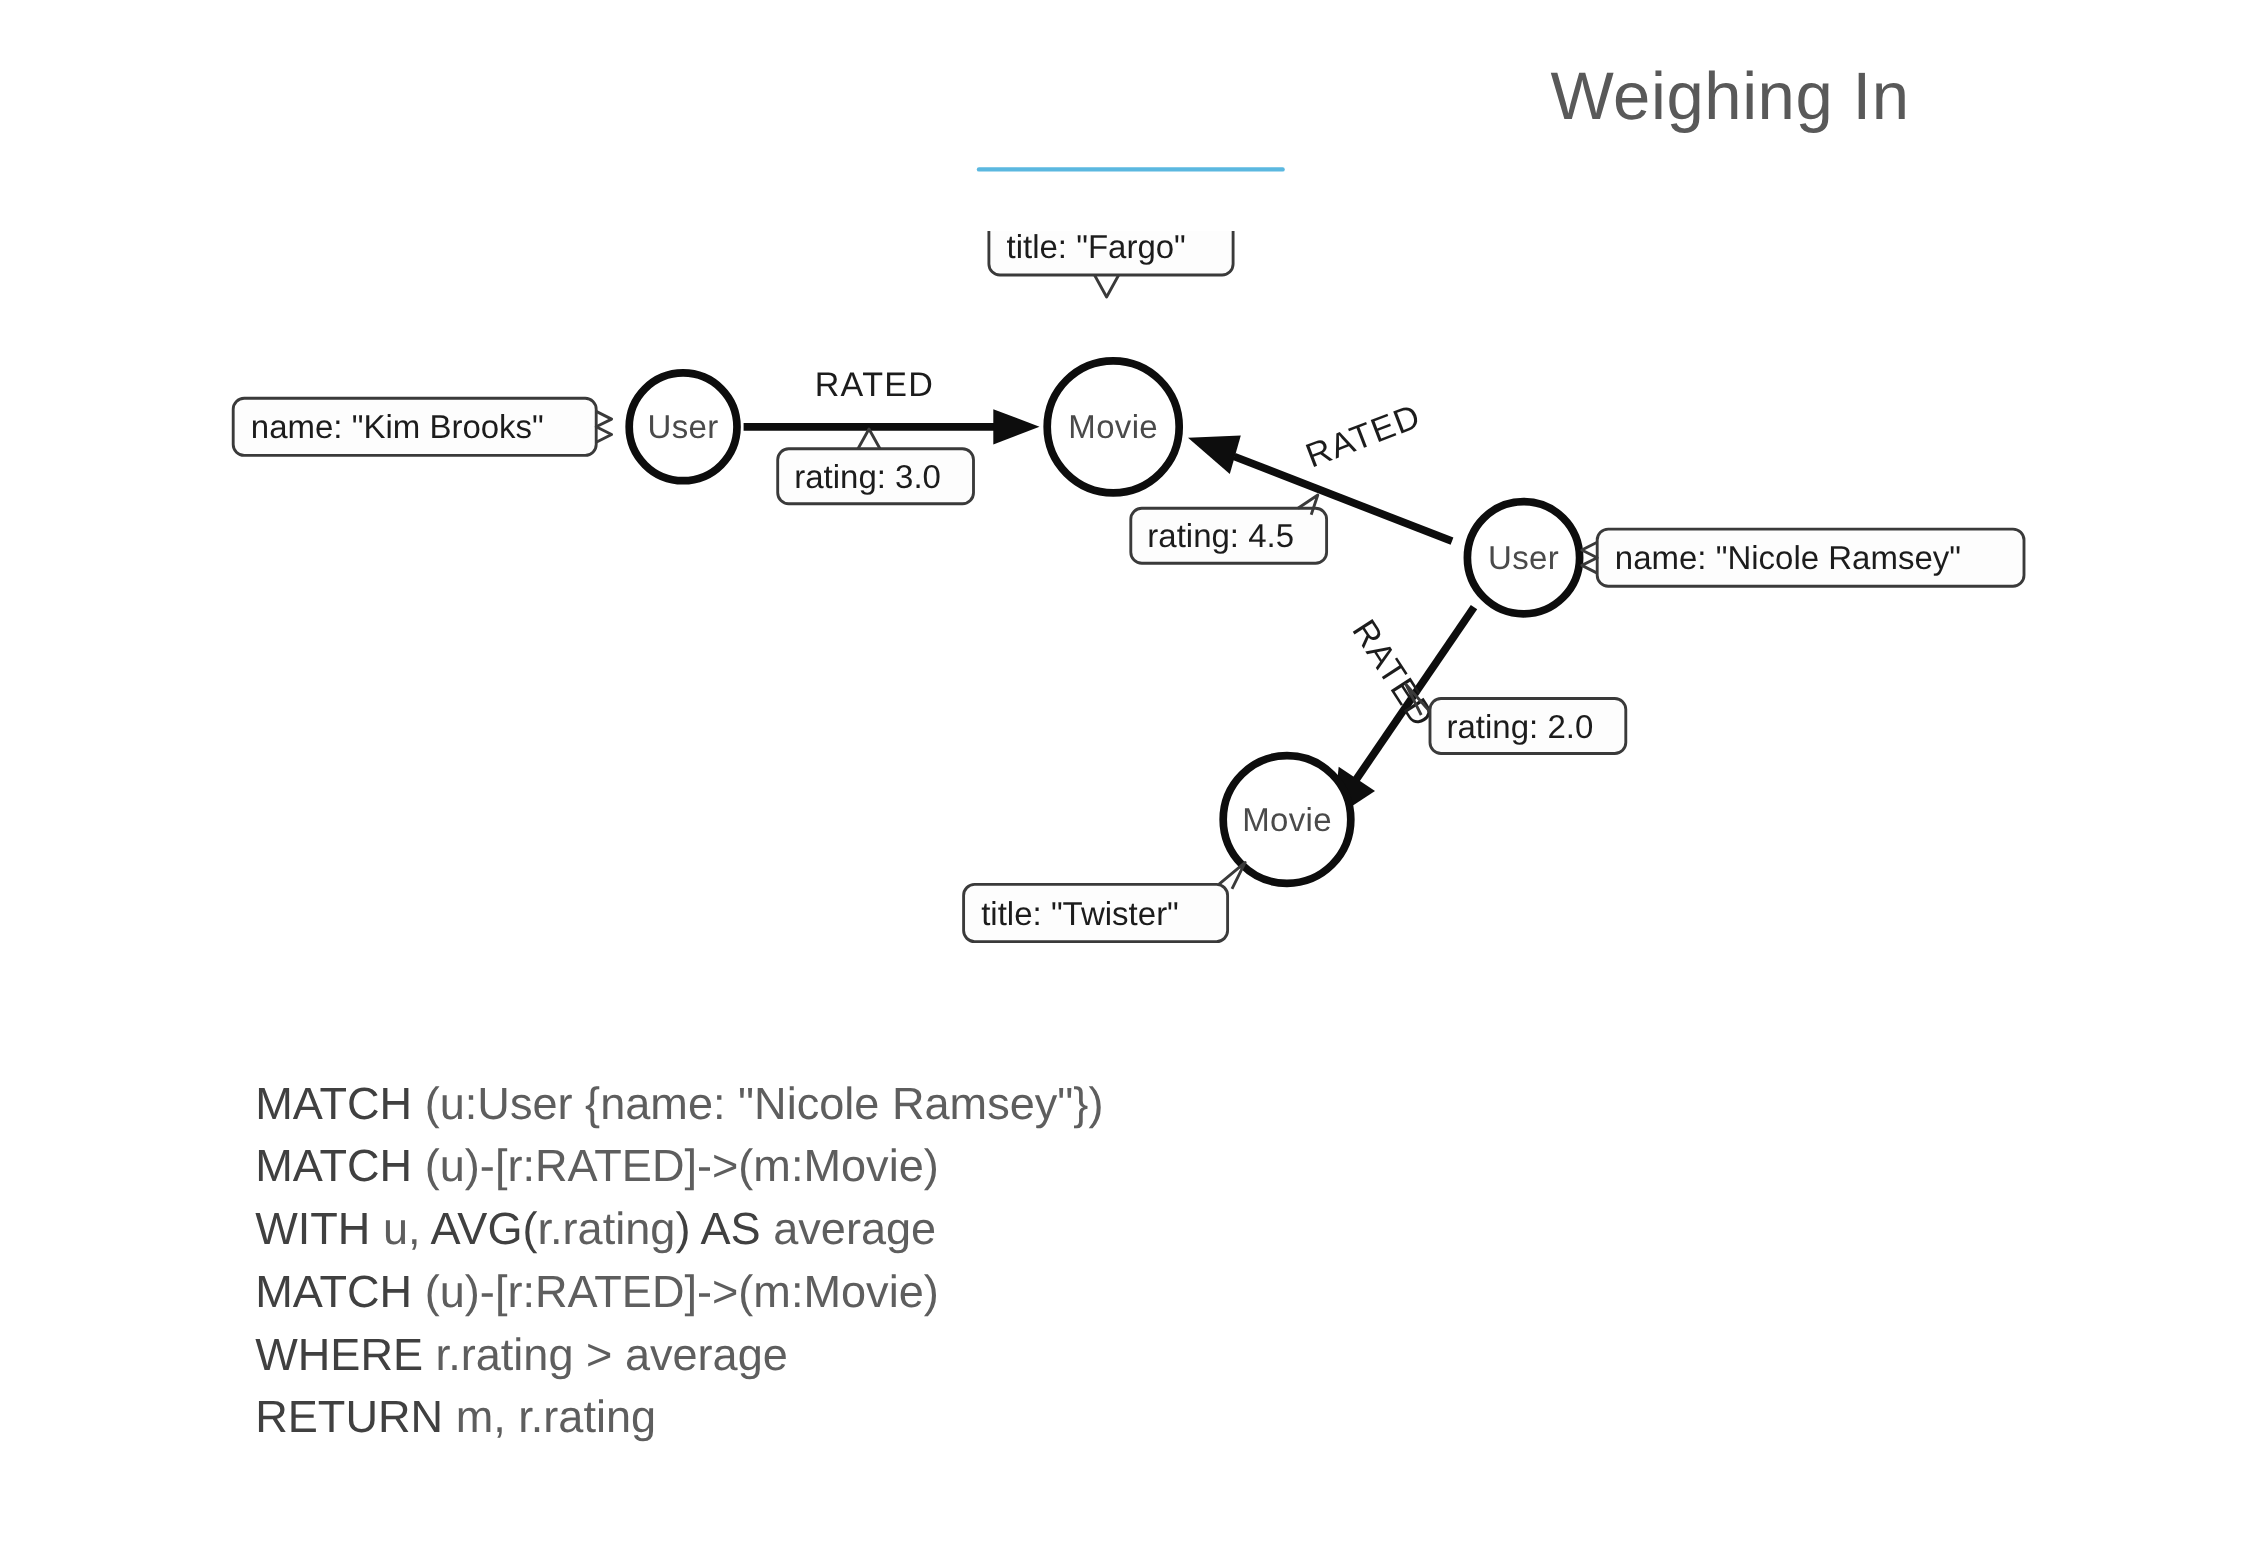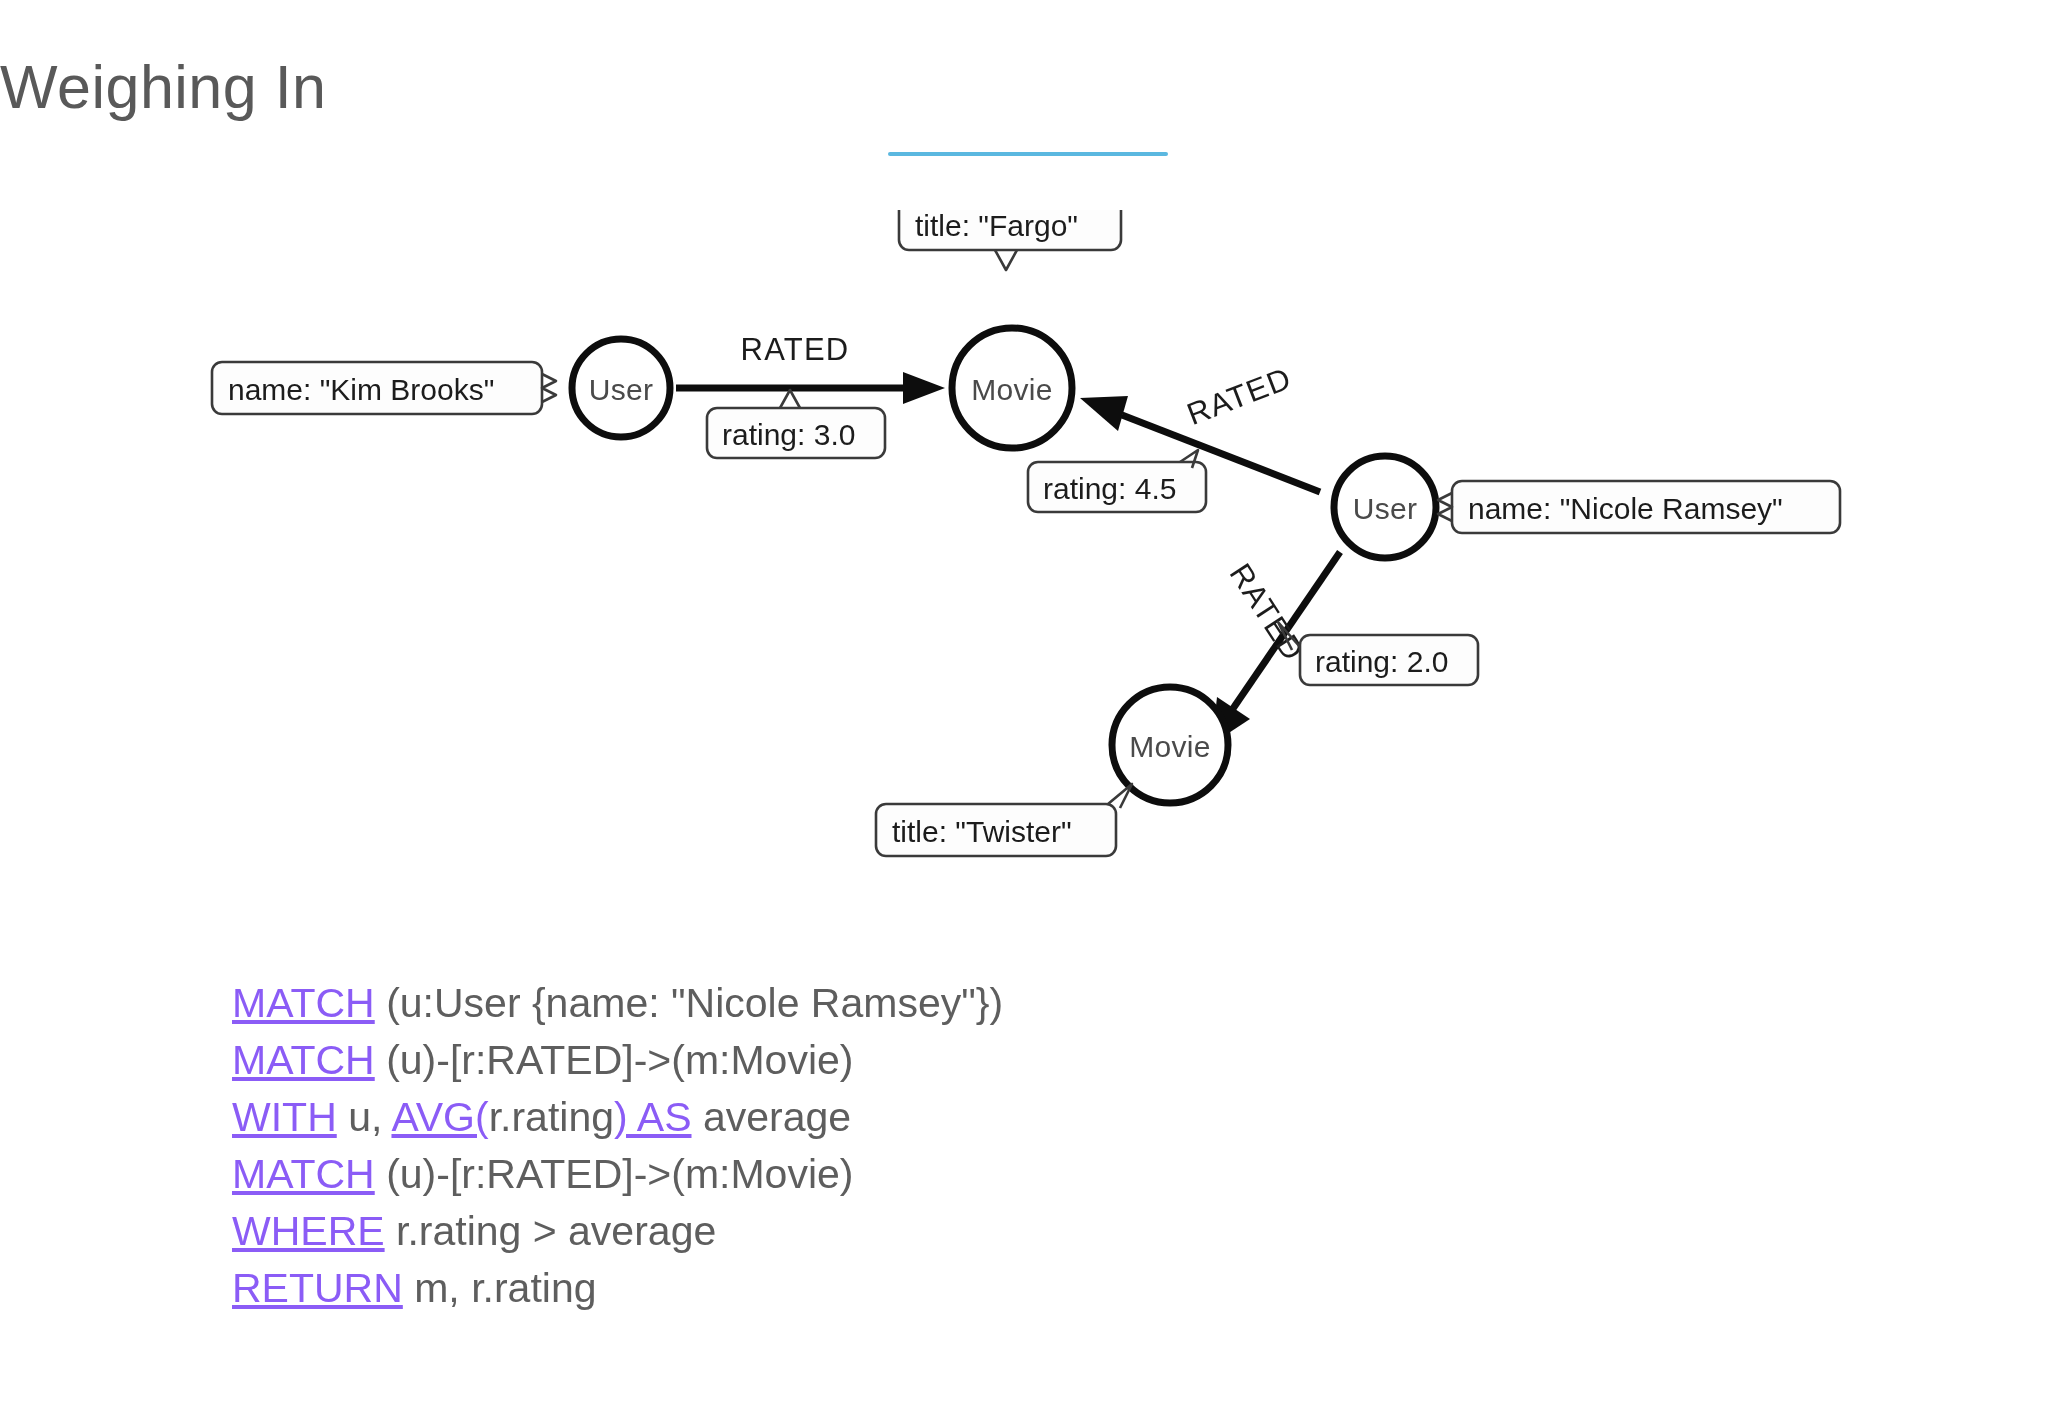--- a/index.html
+++ b/index.html
@@ -15,21 +15,21 @@
     font-family: "Liberation Sans", sans-serif;
     overflow: hidden;
   }
 
   
   #slide-title {
     position: absolute;
     left: 0;
     top: 52px;
     width: 1736px;
-    text-align: left;
+    text-align: right;
     font-family: "Liberation Sans", sans-serif;
     font-size: 61px;
     font-weight: 300;
     letter-spacing: 0.5px;
     color: #595959;
     white-space: nowrap;
   }
   #title-underline {
     position: absolute;
     left: 888px;
@@ -103,21 +103,21 @@
     position: absolute;
     left: 232px;
     top: 975px;
     font-family: "Liberation Sans", sans-serif;
     font-size: 41px;
     font-weight: 300;
     line-height: 57px;
     color: #5e5e5e;
     white-space: pre;
   }
-  .kw { color: #8b5cf6; text-decoration: underline; }
+  .kw { color: #404040; }
   .pl { color: #5e5e5e; }
   .q-line { display: block; height: 57px; }
 </style>
 </head>
 <body>
 
 <div id="slide-title">Weighing In</div>
 <div id="title-underline"></div>
 
 <div id="diagram">

